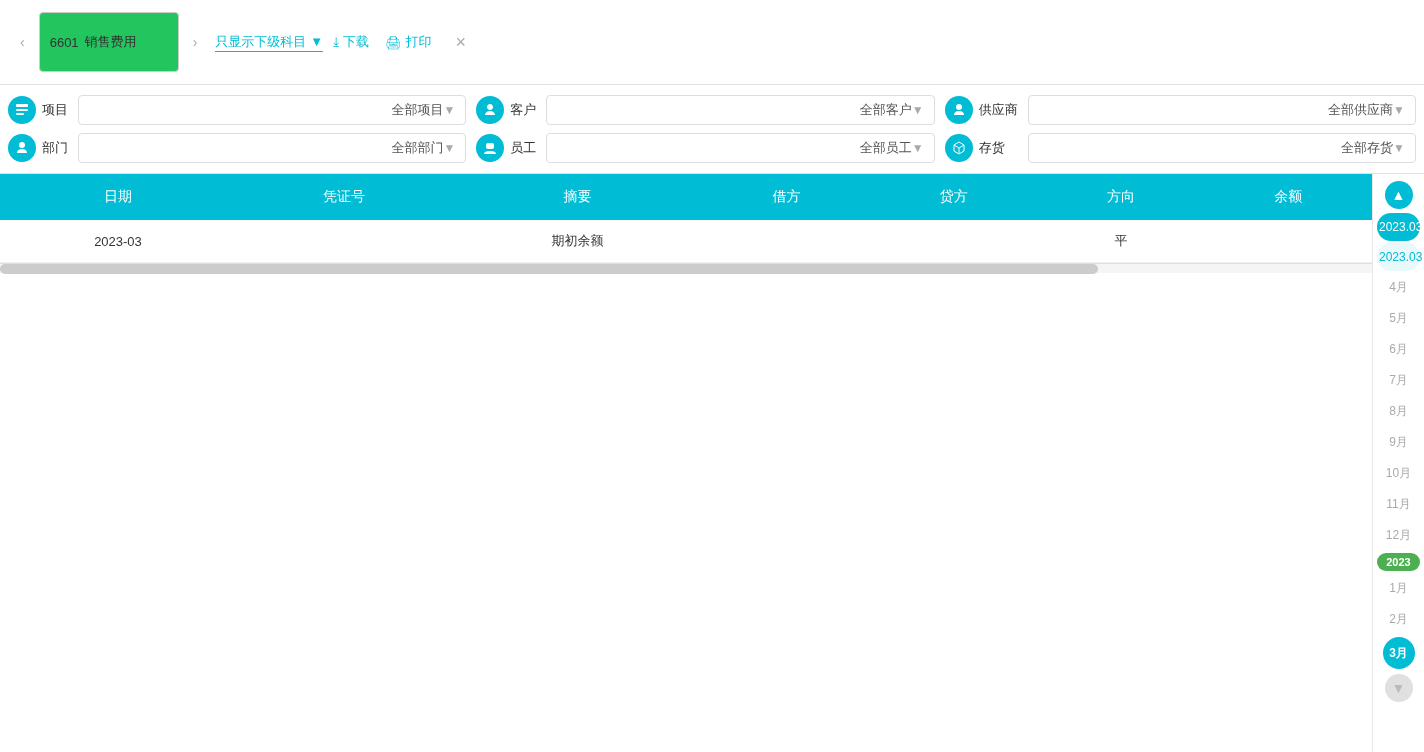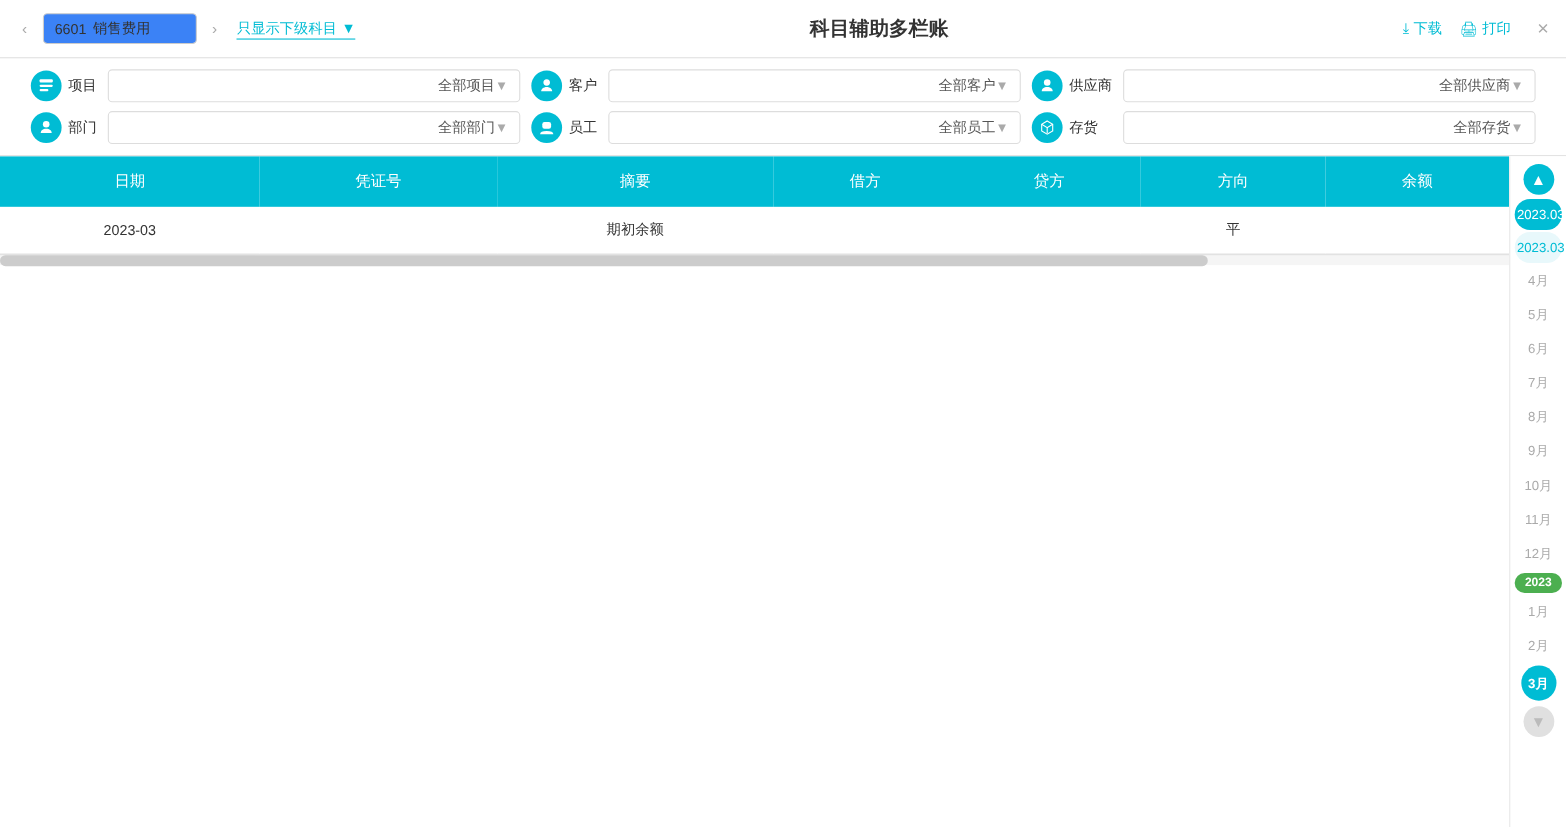--- a/index.html
+++ b/index.html
@@ -39,23 +39,23 @@
       border: none;
       padding: 2px 4px;
     }
 
     .account-code-box {
       display: flex;
       align-items: center;
       gap: 6px;
       border: 1px solid #ccc;
       border-radius: 4px;
-      padding: 4px 10px;
+      padding: 20px 10px;
       min-width: 140px;
-      background: #3b82f6;
+      background: #22c55e;
     }
     .account-code-text {
       color: #333;
       font-size: 13px;
     }
 
     .show-sub-btn {
       display: flex;
       align-items: center;
       gap: 4px;
@@ -95,21 +95,21 @@
       color: #aaa;
       cursor: pointer;
       font-size: 18px;
       background: none;
       border: none;
       margin-left: 8px;
     }
 
     
     .filter-bar {
-      padding: 10px 28px;
+      padding: 10px 8px;
       display: grid;
       grid-template-columns: auto 1fr auto 1fr auto 1fr;
       gap: 8px 10px;
       align-items: center;
       border-bottom: 1px solid #e0e0e0;
     }
 
     .filter-label {
       display: flex;
       align-items: center;
@@ -287,21 +287,20 @@
       <span class="account-code-text">销售费用</span>
     </div>
 
     <button class="nav-btn">›</button>
 
     <div class="show-sub-btn">
       <span>只显示下级科目</span>
       <span>▼</span>
     </div>
 
-    <div class="page-title">科目辅助多栏账</div>
 
     <div class="header-actions">
       <button class="action-btn">
         <span>⤓</span>
         <span>下载</span>
       </button>
       <button class="action-btn">
         <span>🖨</span>
         <span>打印</span>
       </button>

